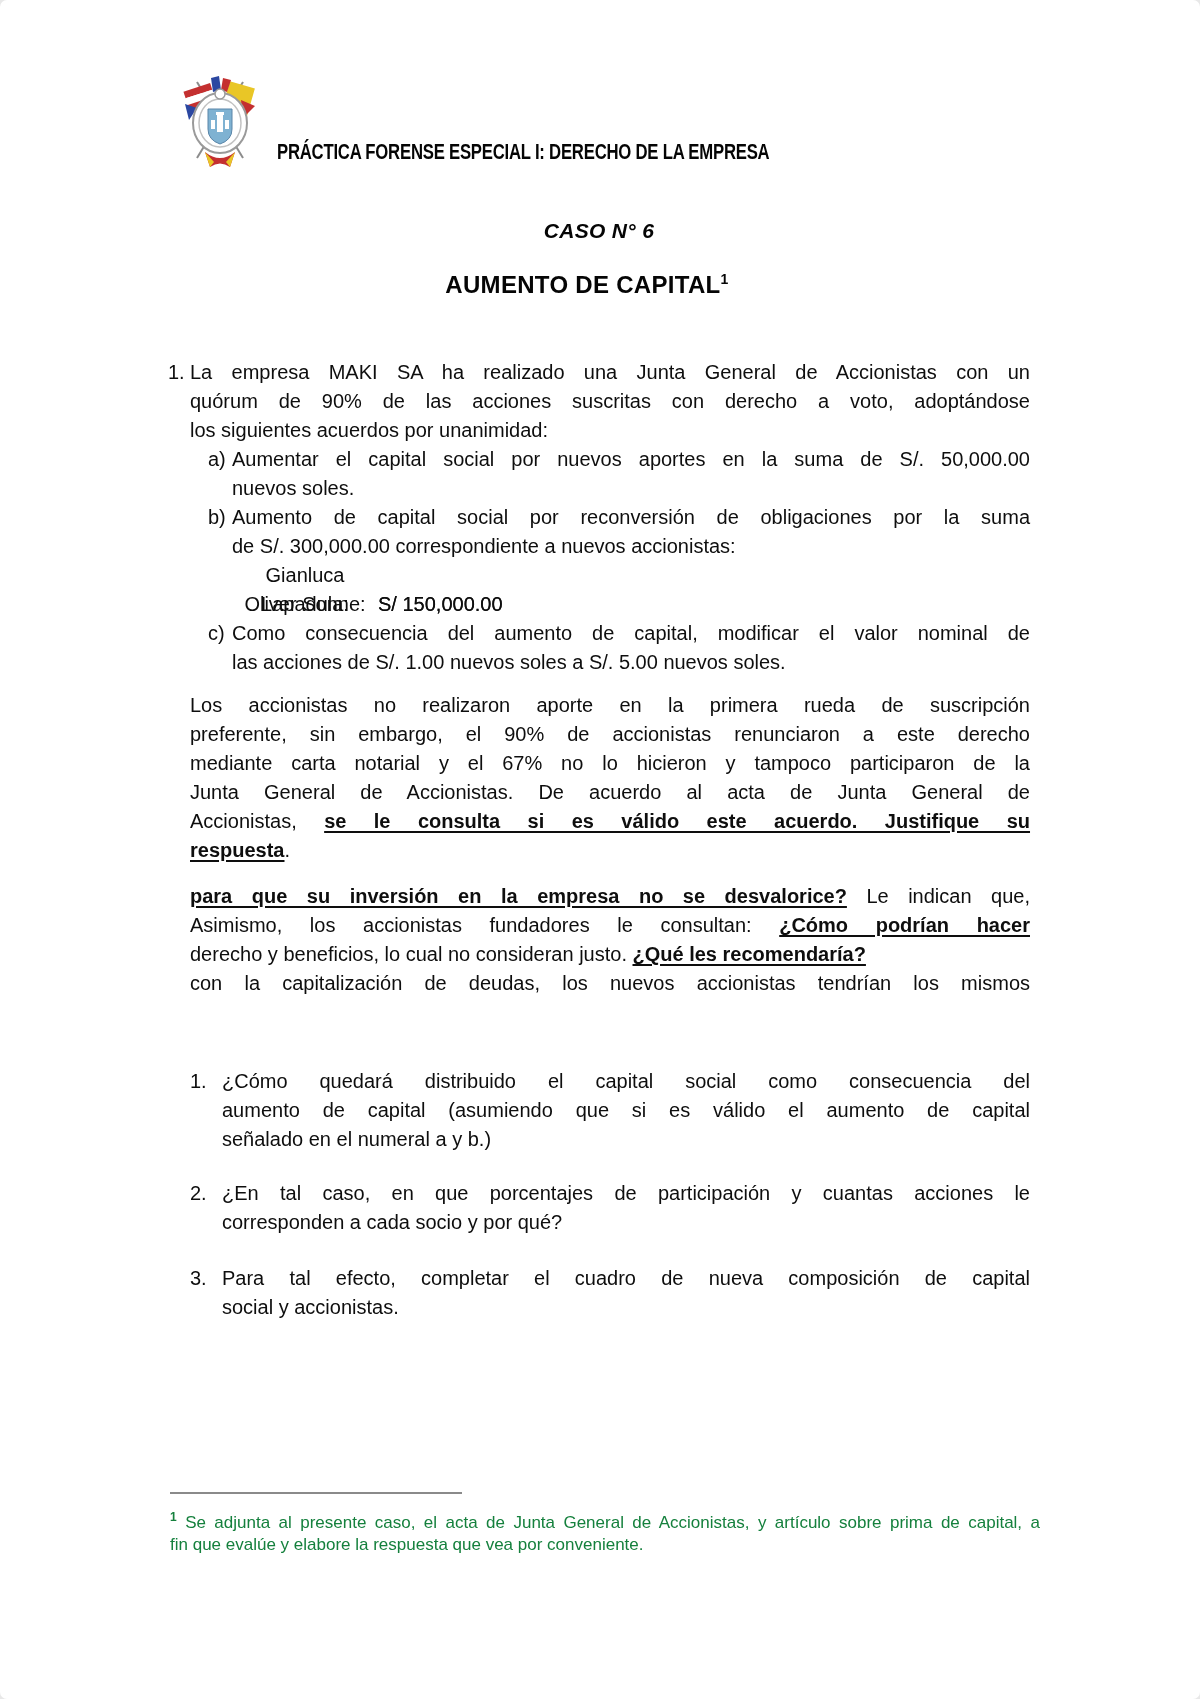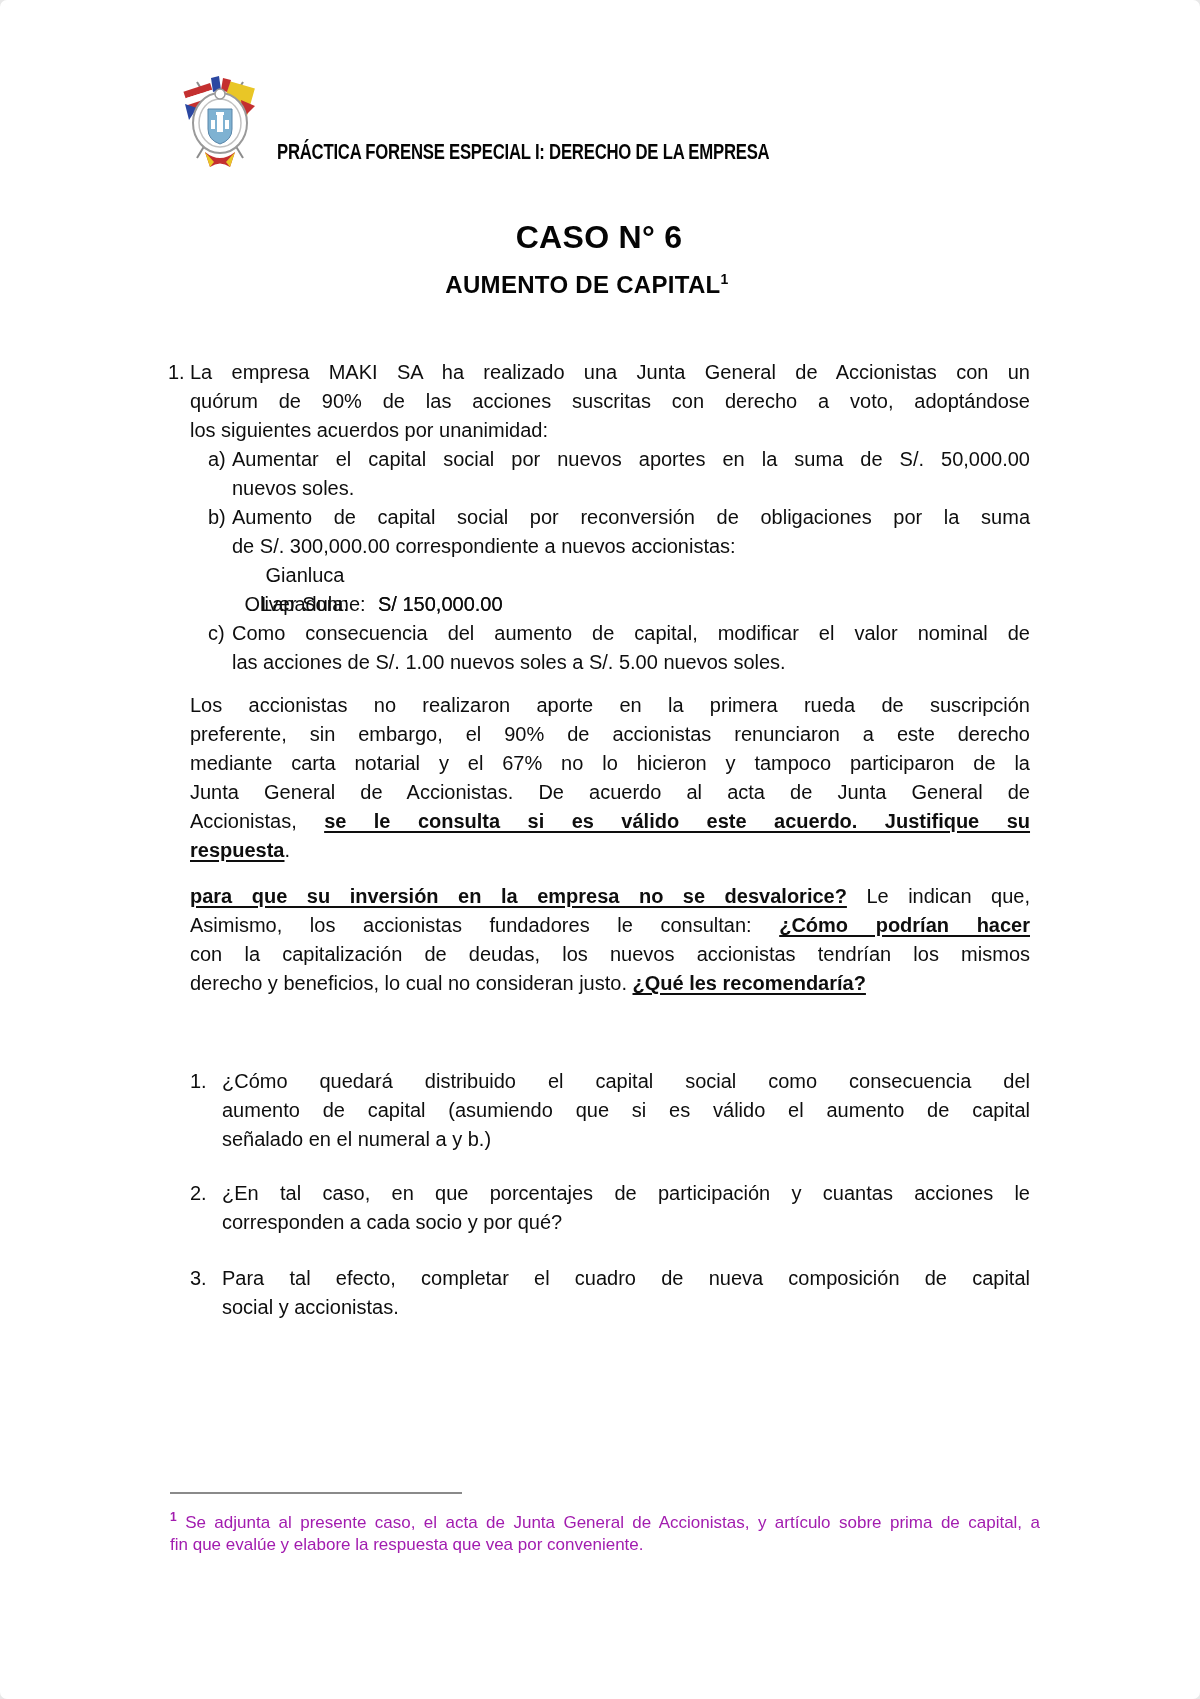--- a/index.html
+++ b/index.html
@@ -11,21 +11,21 @@
   .abs { position:absolute; }
 
   
   .course-title {
     font-weight:700; font-size:22px; letter-spacing:-0.3px; white-space:nowrap;
     transform:scaleX(0.76); transform-origin:left center; color:#050505;
   }
 
   
   .ctr { text-align:center; font-weight:700; color:#050505; }
-  .case-number { font-size:32px; letter-spacing:0.3px; }
+  .case-number { font-size:21px; letter-spacing:0.3px;font-style:italic; }
   .case-title  { font-size:24px; letter-spacing:0.3px; }
   .case-title sup { font-size:14px; font-weight:700; }
 
   
   .body-block { font-size:20px; }
   .line { height:29px; line-height:29px; }
   .jl { text-align:justify; text-align-last:justify; }
   .hang { position:relative; }
   .marker { position:absolute; top:0; height:29px; line-height:29px; }
   .ind1 { margin-left:22px; }             
@@ -34,21 +34,21 @@
   .sub  > .marker { left:-24px; }
   .q    { position:relative; margin-left:54px; }   
   .q    > .marker { left:-32px; }
 
   .bu { font-weight:700; text-decoration:underline; text-decoration-thickness:2px; text-underline-offset:3px; }
 
   .sh-name { display:inline-block; width:146px;text-align:center; }
 
   
   .fn-sep { background:#8a8a8a; height:2px; }
-  .fn { font-size:17px; line-height:22px; color:#a21caf; }
+  .fn { font-size:17px; line-height:22px; color:#15803d; }
   .fn .jl { text-align:justify; text-align-last:justify; }
   .fn sup { font-weight:700; font-size:12px; }
 </style>
 </head>
 <body>
 
 <div class="page">
 
   <div class="abs" style="left:183px; top:74px; width:74px; height:96px;">
     <svg width="74" height="96" viewBox="0 0 74 96">
@@ -120,22 +120,22 @@
     <div class="line jl">preferente, sin embargo, el 90% de accionistas renunciaron a este derecho</div>
     <div class="line jl">mediante carta notarial y el 67% no lo hicieron y tampoco participaron de la</div>
     <div class="line jl">Junta General de Accionistas. De acuerdo al acta de Junta General de</div>
     <div class="line jl"><span>Accionistas, </span><span class="bu">se le consulta si es válido este acuerdo. Justifique su</span></div>
     <div class="line"><span class="bu">respuesta</span><span>.</span></div>
   </div>
 
   <div class="abs body-block ind1" style="left:168px; top:882px; width:840px;">
     <div class="line jl"><span class="bu">para que su inversión en la empresa no se desvalorice?</span><span> Le indican que,</span></div>
     <div class="line jl"><span>Asimismo, los accionistas fundadores le consultan: </span><span class="bu">¿Cómo podrían hacer</span></div>
+    <div class="line"><span>derecho y beneficios, lo cual no consideran justo. </span><span class="bu">¿Qué les recomendaría?</span></div>
     <div class="line jl">con la capitalización de deudas, los nuevos accionistas tendrían los mismos</div>
-    <div class="line"><span>derecho y beneficios, lo cual no consideran justo. </span><span class="bu">¿Qué les recomendaría?</span></div>
   </div>
 
 
   <div class="abs body-block" style="left:168px; top:1067px; width:862px;">
     <div class="hang q">
       <span class="marker">1.</span>
       <div class="line jl">¿Cómo quedará distribuido el capital social como consecuencia del</div>
       <div class="line jl">aumento de capital (asumiendo que si es válido el aumento de capital</div>
       <div class="line">señalado en el numeral a y b.)</div>
     </div>

